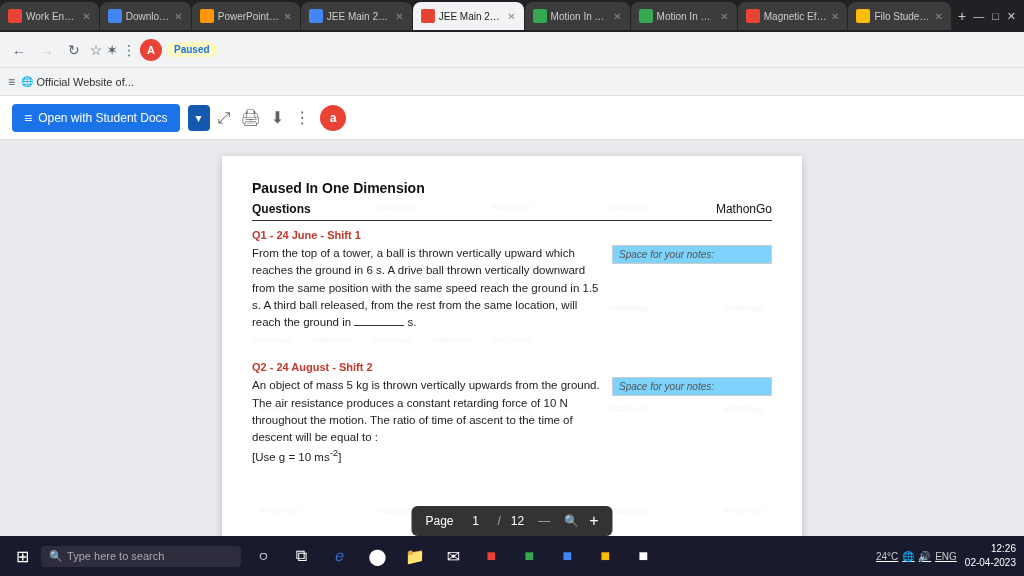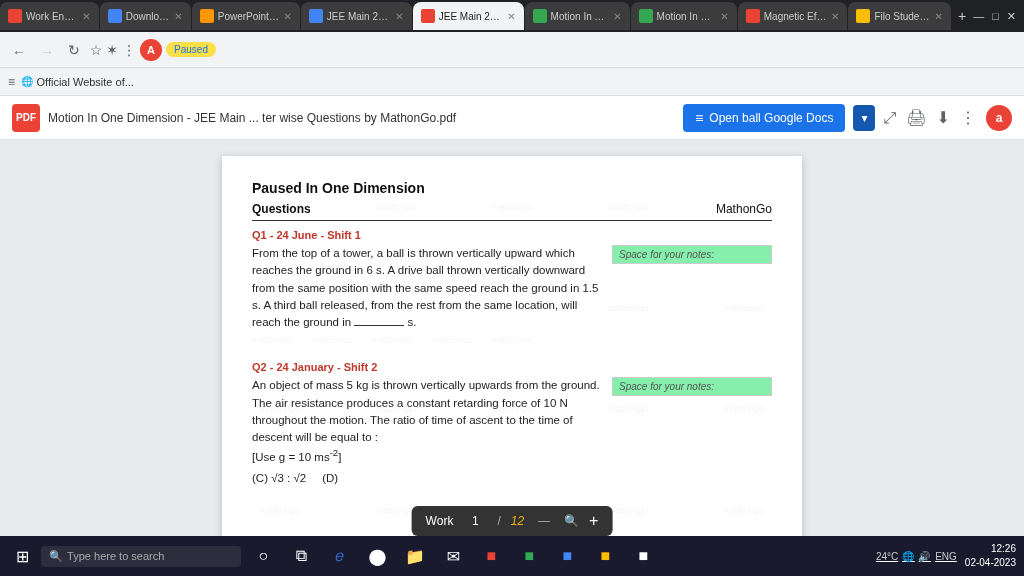--- a/index.html
+++ b/index.html
@@ -12,21 +12,21 @@
     .tab-close { font-size: 10px; color: #888; cursor: pointer; flex-shrink: 0; }
     .tab-add { color: #ccc; padding: 4px 6px; cursor: pointer; font-size: 14px; }
 
     
     .address-bar { background: #f1f3f4; height: 36px; display: flex; align-items: center; padding: 0 8px; gap: 6px; border-bottom: 1px solid #ddd; }
     .nav-btn { color: #5f6368; cursor: pointer; padding: 4px; font-size: 14px; background: none; border: none; }
     .nav-btn:disabled { color: #ccc; }
     .address-input { flex: 1; height: 26px; border: 1px solid #ddd; border-radius: 13px; padding: 0 12px; font-size: 11px; background: white; color: #333; }
     .address-icons { display: flex; gap: 4px; align-items: center; }
     .addr-icon { color: #5f6368; font-size: 14px; cursor: pointer; }
-    .paused-badge { background: #fde047; color: #1a73e8; border-radius: 10px; padding: 2px 8px; font-size: 10px; font-weight: normal; }
+    .paused-badge { background: #fef9c3; color: #1a73e8; border-radius: 10px; padding: 2px 8px; font-size: 10px; font-weight: bold; }
 
     
     .bookmarks-bar { height: 28px; background: #f1f3f4; display: flex; align-items: center; padding: 0 8px; gap: 6px; border-bottom: 1px solid #ddd; }
     .bookmark-item { font-size: 11px; color: #333; cursor: pointer; display: flex; align-items: center; gap: 3px; }
 
     
     .doc-toolbar { height: 44px; background: #fff; display: flex; align-items: center; padding: 0 12px; gap: 8px; border-bottom: 1px solid #e0e0e0; }
     .doc-title-area { display: flex; align-items: center; gap: 8px; flex: 1; }
     .doc-icon { width: 28px; height: 28px; background: #ea4335; border-radius: 4px; display: flex; align-items: center; justify-content: center; color: white; font-size: 10px; font-weight: bold; flex-shrink: 0; }
     .doc-title { font-size: 12px; color: #333; font-weight: 500; }
@@ -53,31 +53,31 @@
     .pdf-subtitle { font-size: 12px; font-weight: bold; color: #111; text-align: right; }
     .pdf-subheader { display: flex; justify-content: space-between; }
     .pdf-questions-label { font-size: 12px; font-weight: bold; color: #111; text-align: center; }
     .pdf-mathongo { font-size: 12px; color: #111; }
     .divider { border-top: 1px solid #333; margin: 4px 0; }
     .question-section { margin-top: 8px; }
     .question-label { color: #c0392b; font-weight: bold; font-size: 11px; margin-bottom: 4px; }
     .question-content { display: flex; gap: 12px; }
     .question-text { flex: 1; font-size: 11.5px; line-height: 1.5; color: #222; }
     .question-notes { width: 160px; flex-shrink: 0; }
-    .notes-label { font-size: 10px; color: #555; font-style: italic; border: 1px solid #ccc; padding: 3px 6px; background: #86efac; }
+    .notes-label { font-size: 10px; color: #555; font-style: italic; border: 1px solid #ccc; padding: 3px 6px; background: #7dd3fc; }
     .blank-underline { display: inline-block; width: 50px; border-bottom: 1px solid #333; }
     .q2-section { margin-top: 10px; }
     .options-row { display: flex; gap: 16px; font-size: 11.5px; margin-top: 4px; }
     .option { display: flex; align-items: center; gap: 4px; }
 
     
     .pdf-bottom { position: fixed; bottom: 40px; left: 50%; transform: translateX(-50%); background: #333; color: white; border-radius: 6px; padding: 6px 14px; display: flex; align-items: center; gap: 10px; font-size: 12px; z-index: 100; }
     .page-input { background: none; border: none; color: white; font-size: 12px; width: 20px; text-align: center; }
     .page-sep { color: #aaa; }
-    .page-total { color: #eab308; font-style: italic; }
+    .page-total { color: #ffffff; }
 
     
     .win-taskbar { position: fixed; bottom: 0; left: 0; right: 0; height: 40px; background: #1a1a2e; display: flex; align-items: center; padding: 0 8px; gap: 4px; z-index: 200; }
     .win-start { background: none; border: none; color: white; font-size: 16px; cursor: pointer; padding: 4px 8px; }
     .win-search { display: flex; align-items: center; background: #2d2d3e; border-radius: 4px; padding: 4px 8px; gap: 4px; color: #aaa; font-size: 11px; flex: 0 0 200px; }
     .win-icons { display: flex; gap: 2px; align-items: center; }
     .win-icon { width: 36px; height: 36px; display: flex; align-items: center; justify-content: center; cursor: pointer; border-radius: 4px; }
     .win-icon svg, .win-icon span { color: white; font-size: 16px; }
     .win-right { margin-left: auto; display: flex; align-items: center; gap: 8px; color: white; font-size: 10px; }
     .win-clock { text-align: right; line-height: 1.4; }
@@ -159,27 +159,23 @@
 
 <div class="bookmarks-bar">
   <span style="color:#5f6368;font-size:12px;">≡</span>
   <span class="bookmark-item">
     <span style="font-size:10px;">🌐</span>
     <span>Official Website of...</span>
   </span>
 </div>
 
 <div class="doc-toolbar">
-  <div class="doc-title-area">
-    <div class="doc-icon">PDF</div>
-    <span class="doc-title">Motion In One Dimension - JEE Main ... ter wise Questions by MathonGo.pdf</span>
-  </div>
   <button class="open-with-btn">
     <span style="font-size:14px;">≡</span>
-    <span>Open ball Google Docs</span>
+    <span>Open with Student Docs</span>
   </button>
   <button class="open-with-arrow">▾</button>
   <div class="toolbar-right">
     <span class="toolbar-icon">⤢</span>
     <span class="toolbar-icon">🖨</span>
     <span class="toolbar-icon">⬇</span>
     <span class="toolbar-icon">⋮</span>
     <span style="background:#ea4335;color:white;border-radius:50%;width:26px;height:26px;display:flex;align-items:center;justify-content:center;font-size:12px;font-weight:bold;">a</span>
   </div>
 </div>
@@ -235,45 +231,36 @@
 
         <div style="height:16px;opacity:0.1;font-size:9px;color:#aaa;display:flex;gap:20px;margin:4px 0;">
           <span>mathongo</span>
             <span>mathongo</span>
             <span>mathongo</span>
             <span>mathongo</span>
             <span>mathongo</span>
         </div>
 
         <div class="q2-section">
-          <div class="question-label">Q2 - 24 January - Shift 2</div>
+          <div class="question-label">Q2 - 24 August - Shift 2</div>
           <div class="question-content">
             <div class="question-text">
               An object of mass 5 kg is thrown vertically upwards from the ground. The air resistance produces a constant retarding force of 10 N throughout the motion. The ratio of time of ascent to the time of descent will be equal to :<br>
               [Use g = 10 ms<sup>-2</sup>]
-              <div class="options-row">
-                <span class="option">
-                    <span>(C) √3 : √2</span>
-                  </span>
-                <span class="option">
-                    <span>(D)</span>
-
-                </span>
-              </div>
             </div>
             <div class="question-notes">
               <div class="notes-label">Space for your notes:</div>
             </div>
           </div>
         </div>
       </div>
     </div>
 
     <div class="pdf-bottom">
-      <span>Work</span>
+      <span>Page</span>
       <input class="page-input" type="text" style="width: 24px; background: none; border: none; color: white; font-size: 12px; text-align: center;" value="1">
       <span class="page-sep">/</span>
       <span class="page-total">12</span>
       <span style="margin:0 4px;color:#aaa;">—</span>
       <span style="cursor:pointer;">🔍</span>
       <span style="cursor:pointer;font-size:16px;">+</span>
     </div>
   </div>
 </div>
 

